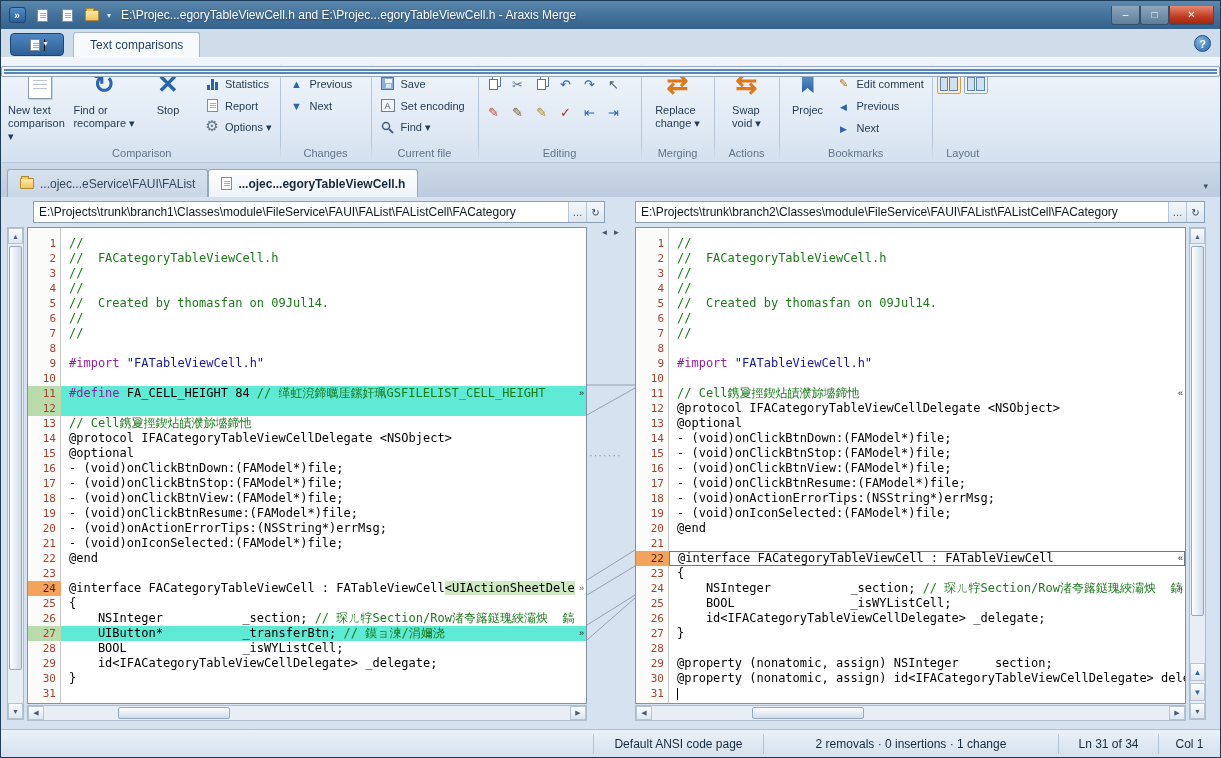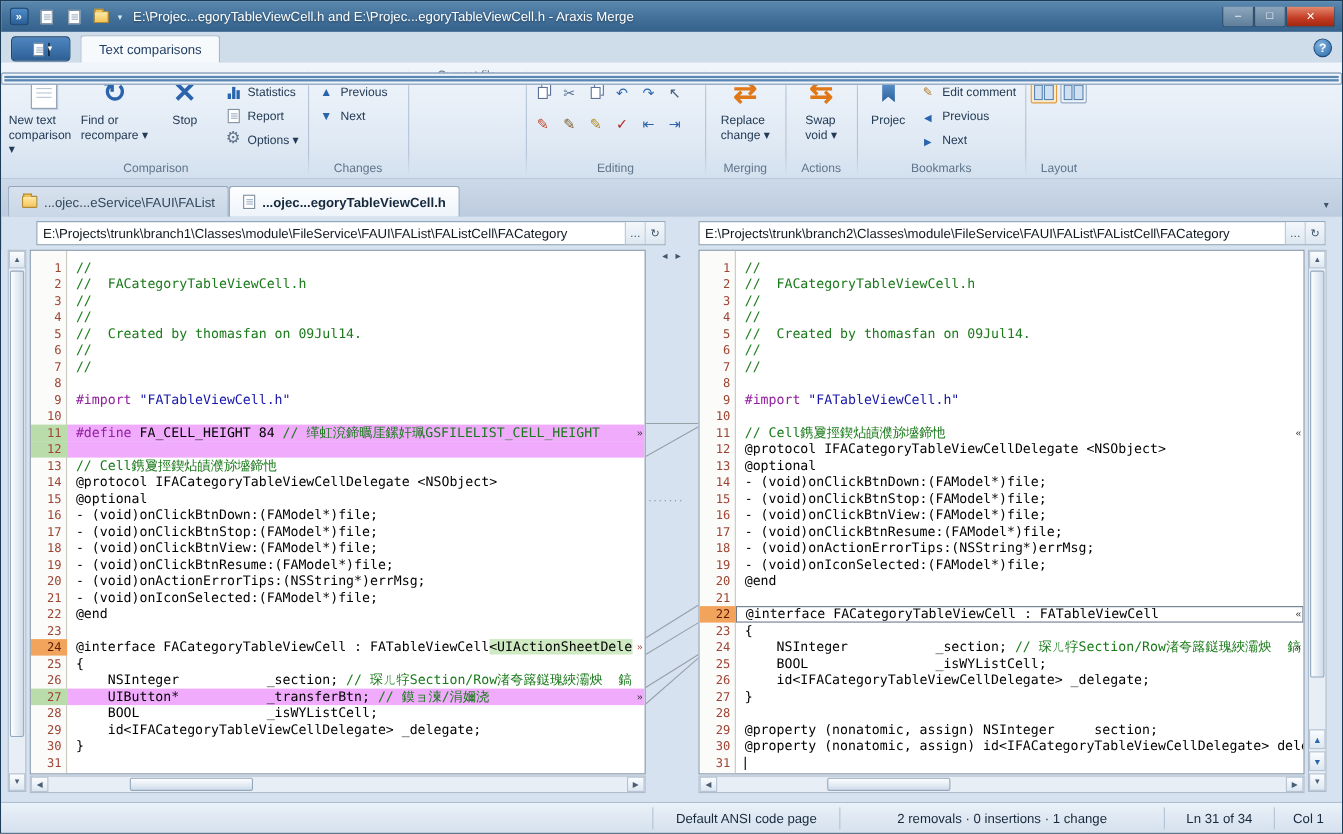--- a/index.html
+++ b/index.html
@@ -86,21 +86,21 @@
   .pbtn { width:18px; height:20px; border-left:1px solid #b7c6d6; background:linear-gradient(180deg,#f3f7fb,#dde7f1); font-size:10px; color:#34495e; display:flex; align-items:center; justify-content:center; }
 
   
   .compare { position:absolute; top:226px; left:0; right:0; height:504px; background:#d6e2ef; }
   .pane { position:absolute; top:0; height:477px; background:#fff; border:1px solid #7f93a8; overflow:hidden; }
   .gutter-bg { position:absolute; left:0; top:0; width:33px; height:100%; background:#fbfbf9; border-right:1px solid #c9c9c2; }
   .rows { position:absolute; left:0; top:8px; right:0; }
   .crow { display:flex; height:15px; position:relative; }
   .crow .ln { width:33px; flex:none; text-align:right; padding-right:5px; font:11px/15px "DejaVu Sans Mono", monospace; color:#9e4433; }
   .crow .code { flex:1; font:12px/15px "DejaVu Sans Mono", monospace; color:#000; white-space:pre; overflow:hidden; padding-left:8px; }
-  .crow.del .code, .crow.del .ln { background:#f0abfc; }
+  .crow.del .code, .crow.del .ln { background:#5eead4; }
   .crow.del .ln { background:#badcab; }
   .crow.cur .ln { background:#f2a35c; color:#5e1d08; }
   .crow .code .tk-c { color:#1a7a1a; }
   .crow .code .tk-p { color:#91219e; }
   .crow .code .tk-s { color:#1616a8; }
   .crow .code .tk-g { background:#cfe9c2; }
   .crow.boxed .code { border:1px solid #6b7b8c; line-height:13px; background:#fff; }
   .mark { position:absolute; right:2px; top:0; font-size:9px; line-height:15px; color:#222; }
   .mark.red { color:#a33222; }
   .caret { display:inline-block; width:1px; height:12px; background:#000; vertical-align:middle; }
@@ -219,20 +219,45 @@
             <span class="sicon g-blue">▼</span>
             <span>Next</span>
           </div>
         </div>
       </div>
       <div class="rgroup-label">Changes</div>
     </div>
     <div class="rsep"></div>
 
     <div class="rgroup" style="min-width:104px">
+      <div class="rgroup-content">
+        <div class="rcol">
+          <div class="rsmall">
+            <span class="sicon">
+                <span class="i-floppy"></span>
+              </span>
+            <span>Save</span>
+          </div>
+          <div class="rsmall">
+            <span class="sicon">
+                <span class="i-abox">A</span>
+              </span>
+            <span>Set encoding</span>
+          </div>
+          <div class="rsmall">
+            <span class="sicon">
+              <svg width="13" height="13">
+                  <circle cx="5" cy="5" r="3.5" fill="none" stroke="#44607e" stroke-width="1.5"></circle>
+                  <line x1="8" y1="8" x2="12" y2="12" stroke="#44607e" stroke-width="2"></line>
+                </svg>
+            </span>
+            <span>Find ▾</span>
+          </div>
+        </div>
+      </div>
       <div class="rgroup-label">Current file</div>
     </div>
     <div class="rsep"></div>
 
     <div class="rgroup" style="min-width:160px">
       <div class="rgroup-content">
         <div class="editing-rows">
           <div class="erow">
             <span class="tbtn">
                 <span class="i-copyrect"></span>

